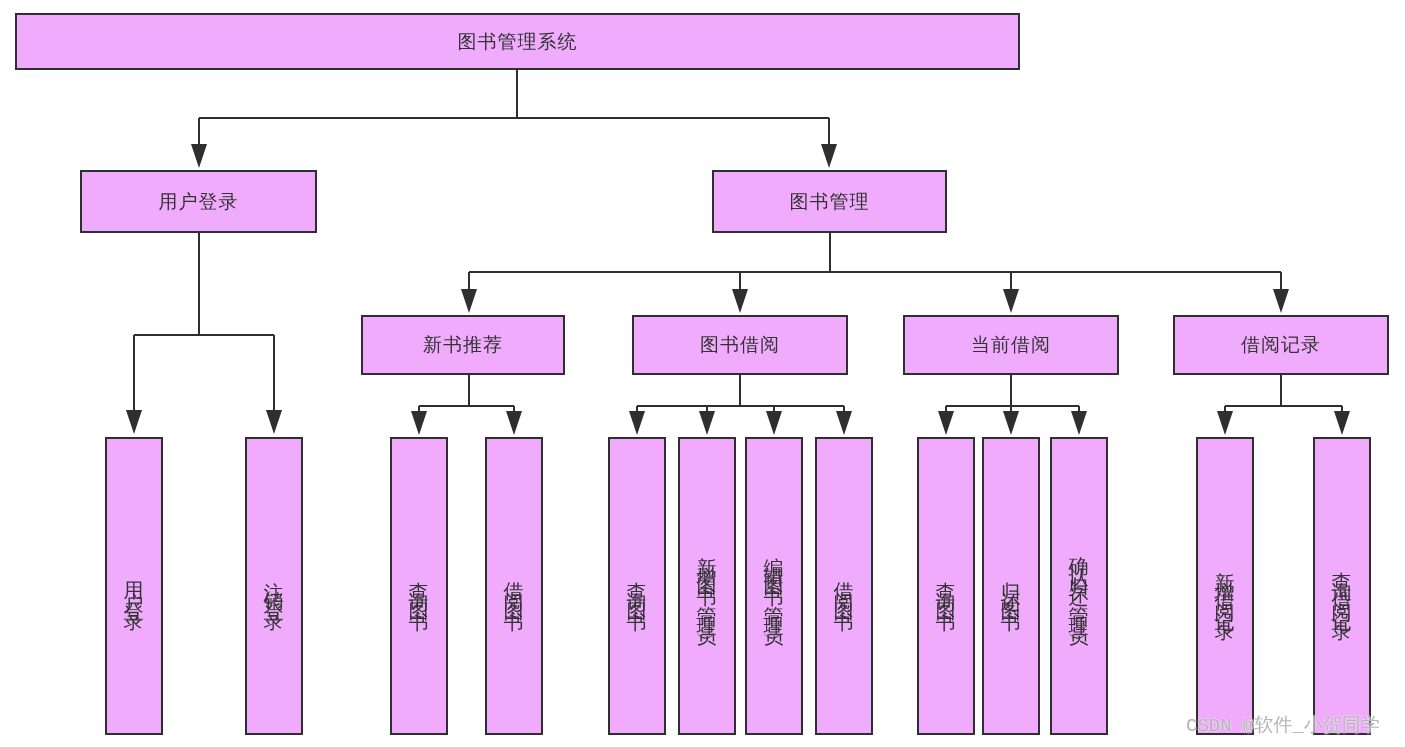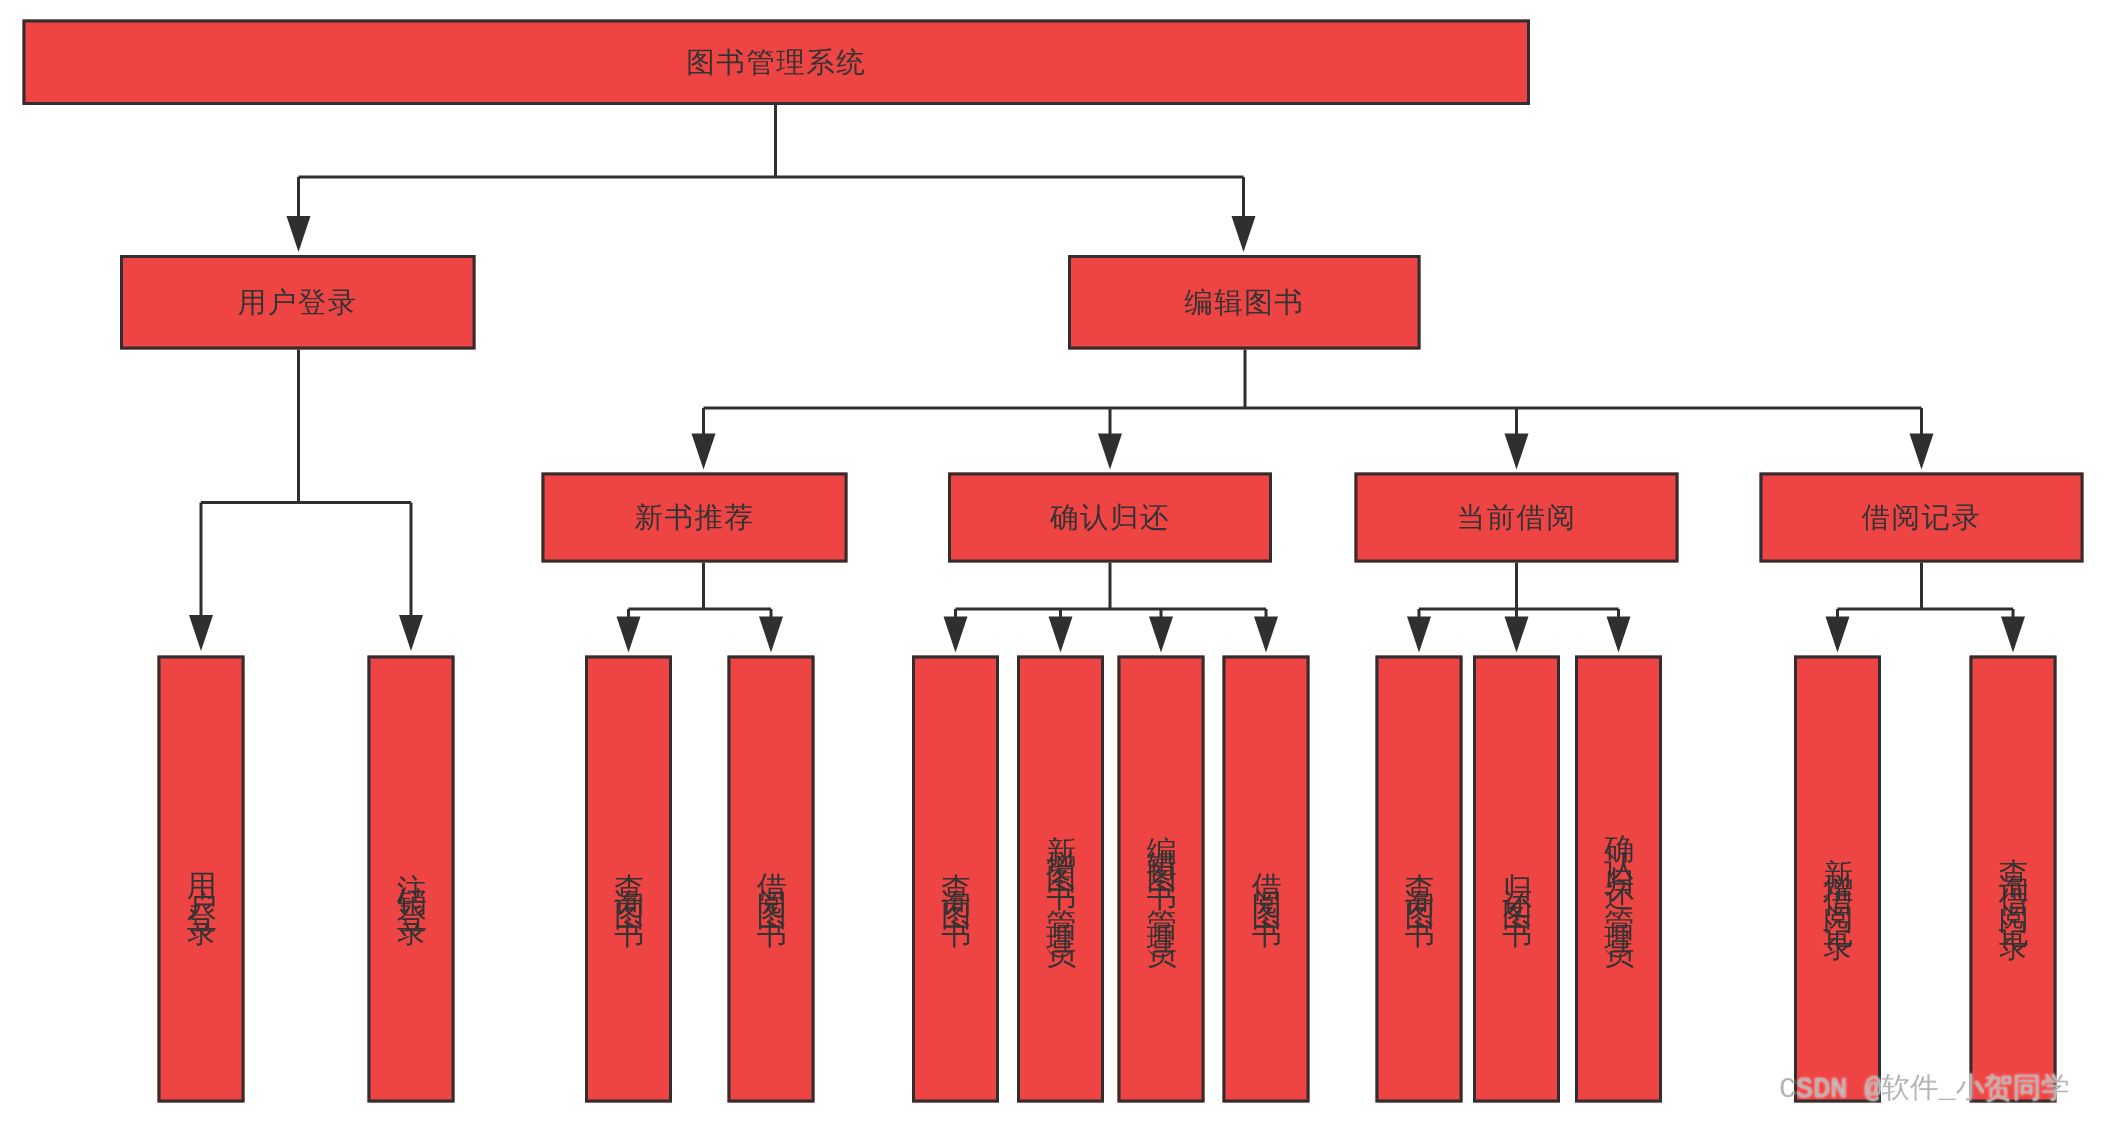--- a/index.html
+++ b/index.html
@@ -3,21 +3,21 @@
 <meta charset="utf-8">
 <style>
   html,body{margin:0;padding:0;background:#ffffff;}
   body{
     width:1405px;height:747px;position:relative;overflow:hidden;
     font-family:"Liberation Sans","DejaVu Sans",sans-serif;
   }
   .canvas{position:absolute;left:0;top:0;width:1405px;height:747px;}
   .connectors{position:absolute;left:0;top:0;pointer-events:none;}
   .node{
-    position:absolute;box-sizing:border-box;background:#ef4444;
+    position:absolute;box-sizing:border-box;background:#f0abfc;
     border:2px solid #2f2f2f;display:flex;align-items:center;justify-content:center;
     color:#333333;
   }
   .h-node span{
     font-size:19px;letter-spacing:1px;color:#333333;white-space:nowrap;
   }
   .v-node{top:437px;width:58px;height:298px;}
   .v-node span{
     writing-mode:vertical-rl;text-orientation:mixed;
     font-size:20px;letter-spacing:10px;color:#333333;line-height:1;
@@ -75,28 +75,28 @@
   </svg>
 
   <div class="node h-node" style="left:15px;top:13px;width:1005px;height:57px">
     <span>图书管理系统</span>
   </div>
 
   <div class="node h-node" style="left:80px;top:170px;width:237px;height:63px">
     <span>用户登录</span>
   </div>
   <div class="node h-node" style="left:712px;top:170px;width:235px;height:63px">
-    <span>编辑图书</span>
+    <span>图书管理</span>
   </div>
 
   <div class="node h-node" style="left:361px;top:315px;width:204px;height:60px">
     <span>新书推荐</span>
   </div>
   <div class="node h-node" style="left:632px;top:315px;width:216px;height:60px">
-    <span>确认归还</span>
+    <span>图书借阅</span>
   </div>
   <div class="node h-node" style="left:903px;top:315px;width:216px;height:60px">
     <span>当前借阅</span>
   </div>
   <div class="node h-node" style="left:1173px;top:315px;width:216px;height:60px">
     <span>借阅记录</span>
   </div>
 
   <div class="node v-node" style="left:105px">
     <span>用户登录</span>

